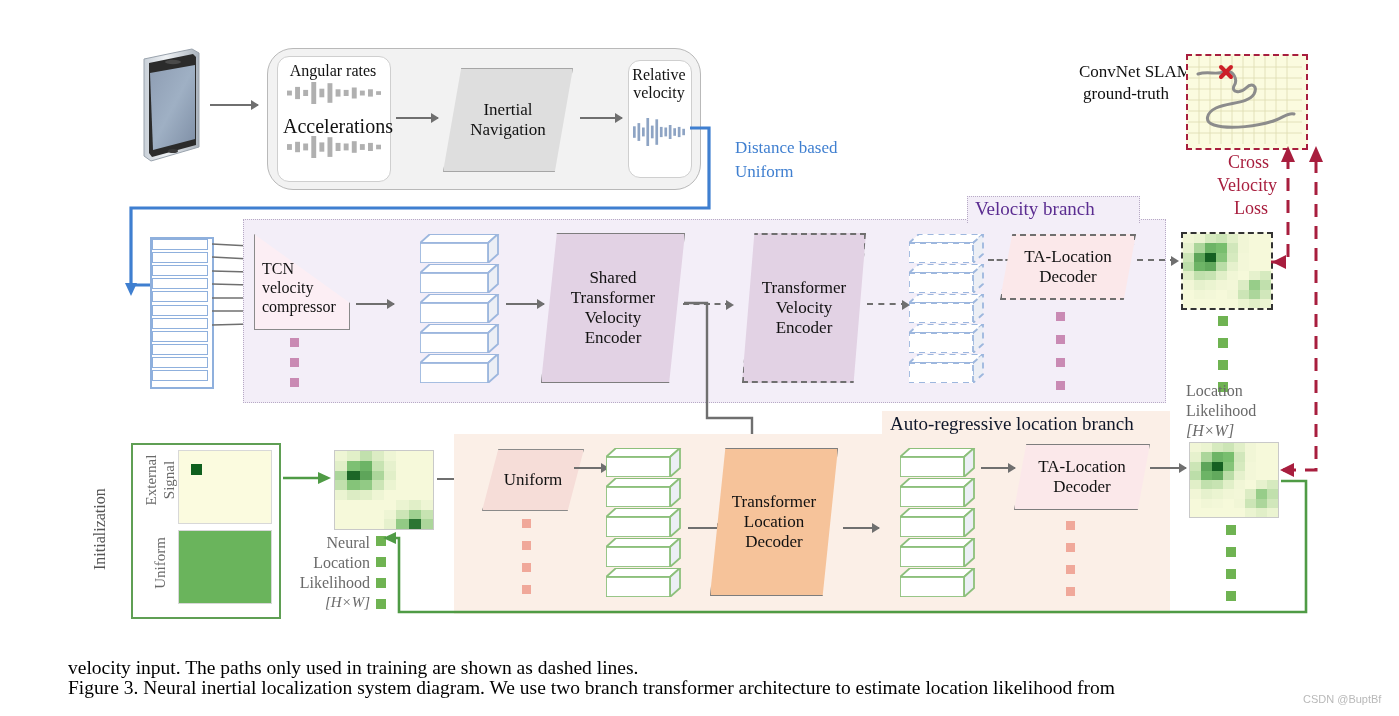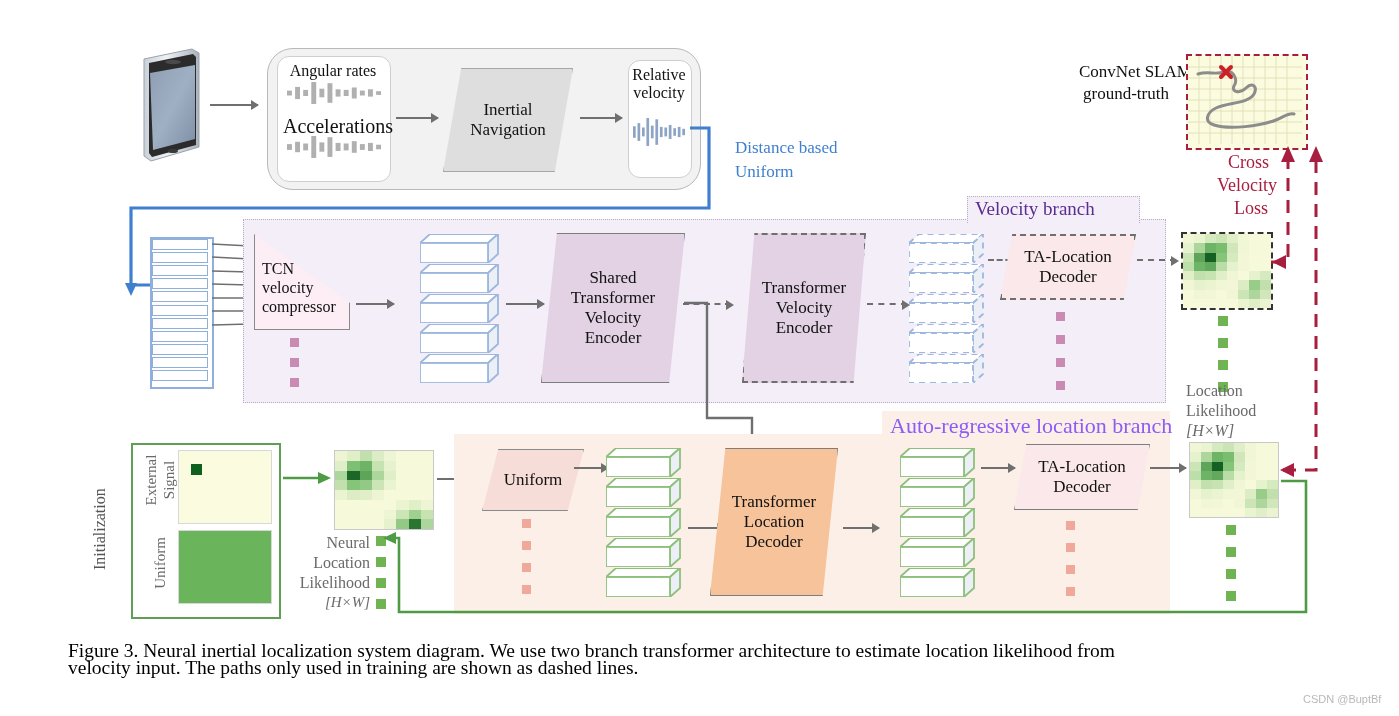--- a/index.html
+++ b/index.html
@@ -495,21 +495,21 @@
 </div>
 <div class="lbl" style="left:288px;top:534px;width:82px;text-align:right;font-size:16px;color:#6a6a6a;">Neural</div>
 <div class="lbl" style="left:288px;top:554px;width:82px;text-align:right;font-size:16px;color:#6a6a6a;">Location</div>
 <div class="lbl" style="left:288px;top:574px;width:82px;text-align:right;font-size:16px;color:#6a6a6a;">Likelihood</div>
 <div class="lbl" style="left:288px;top:594px;width:82px;text-align:right;font-size:15px;color:#6a6a6a;font-style:italic;">[H×W]</div>
 
 <div class="arrow" style="left:437px;top:478px;width:44px;"></div>
 
 <div class="abs" style="left:454px;top:434px;width:716px;height:180px;background:#fbefe7;"></div>
 <div class="abs" style="left:882px;top:411px;width:288px;height:26px;background:#fbefe7;"></div>
-<div class="lbl" style="left:890px;top:413px;font-size:22px;color:#8b5cf6;">Auto-regressive location branch</div>
+<div class="lbl" style="left:890px;top:413px;font-size:19px;color:#0f172a;">Auto-regressive location branch</div>
 
 <div class="para" style="left:482px;top:449px;width:102px;height:62px;">
   <div class="inner" style="background:#f6ddd8;border:1.5px solid #8a8a8a;
        clip-path:polygon(16% 0,100% 0,84% 100%,0 100%);"></div>
   <div class="txt" style="font-size:17px;text-align:center;">Uniform</div>
 </div>
 <div class="dotcol" style="left:522px;top:519px;gap:13px;">
   <i style="width:9px;height:9px;background:#f0a89a;"></i>
   <i style="width:9px;height:9px;background:#f0a89a;"></i>
   <i style="width:9px;height:9px;background:#f0a89a;"></i>
@@ -671,15 +671,15 @@
   <i style="width:10px;height:10px;background:#6fb352;"></i>
   <i style="width:10px;height:10px;background:#6fb352;"></i>
   <i style="width:10px;height:10px;background:#6fb352;"></i>
 </div>
 
 <svg class="abs" style="left:0;top:0;width:1399px;height:716px;pointer-events:none;">
   <polyline points="1281,481 1306,481 1306,612 399,612 399,538 392,538" fill="none" stroke="#4f9b45" stroke-width="2.6"></polyline>
   <polygon points="383,538 396,532 396,544" fill="#4f9b45"></polygon>
 </svg>
 
-<div class="capt" style="left:68px;top:637px;width:1300px;">Figure 3.  Neural inertial localization system diagram.  We use two branch transformer architecture to estimate location likelihood from</div>
+<div class="capt" style="left:68px;top:674px;width:1300px;">Figure 3.  Neural inertial localization system diagram.  We use two branch transformer architecture to estimate location likelihood from</div>
 <div class="capt" style="left:68px;top:654px;width:1300px;">velocity input. The paths only used in training are shown as dashed lines.</div>
 <div class="wm" style="left:1303px;top:693px;">CSDN @BuptBf</div>
 
 </body></html>

